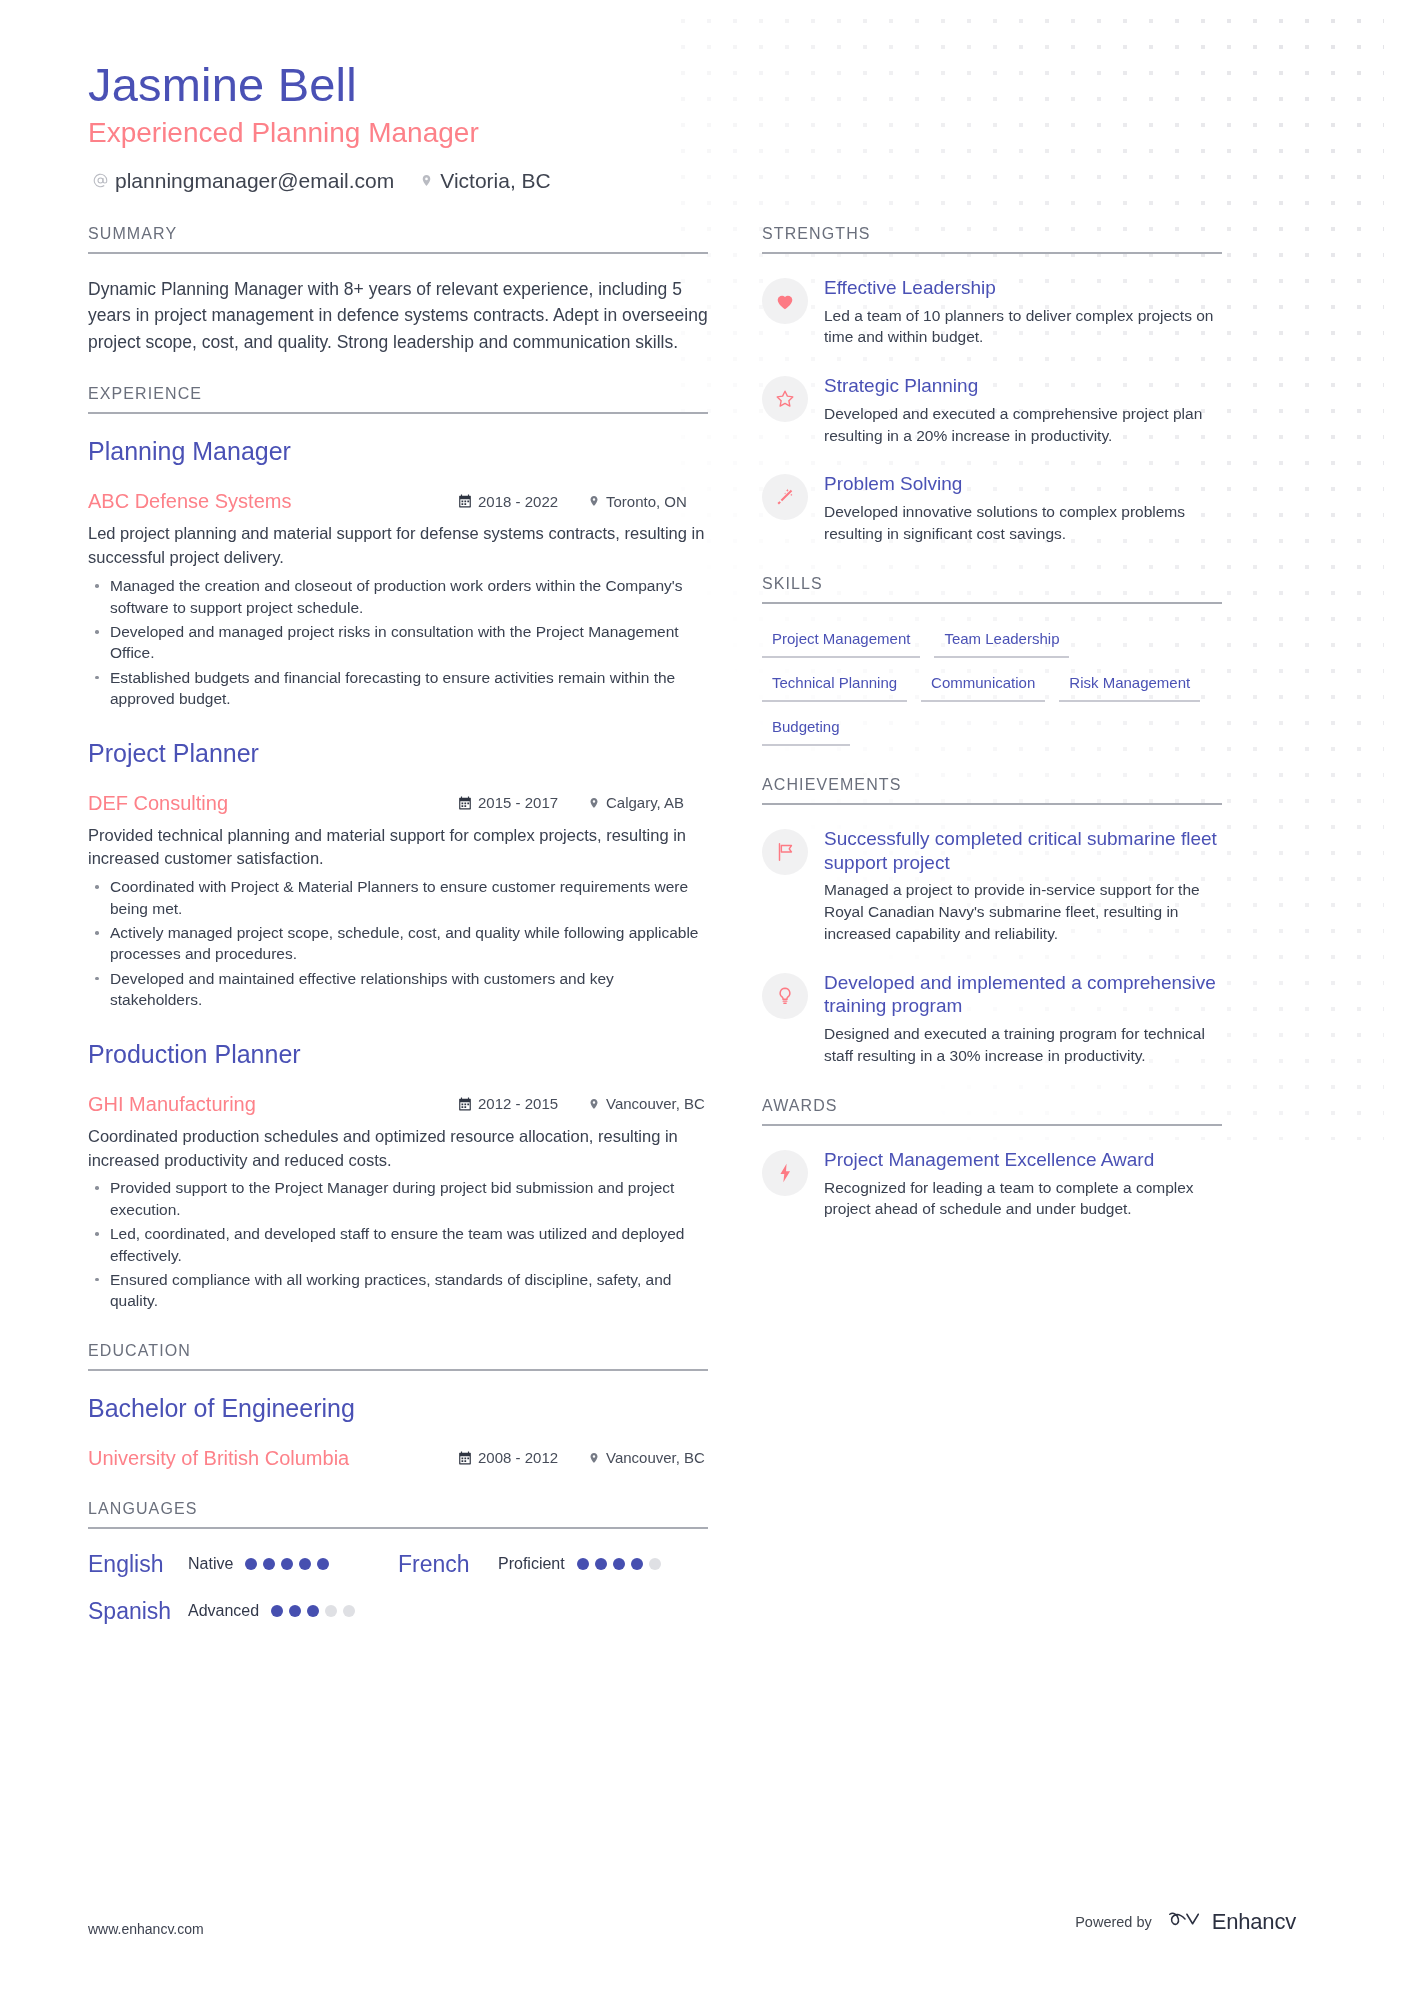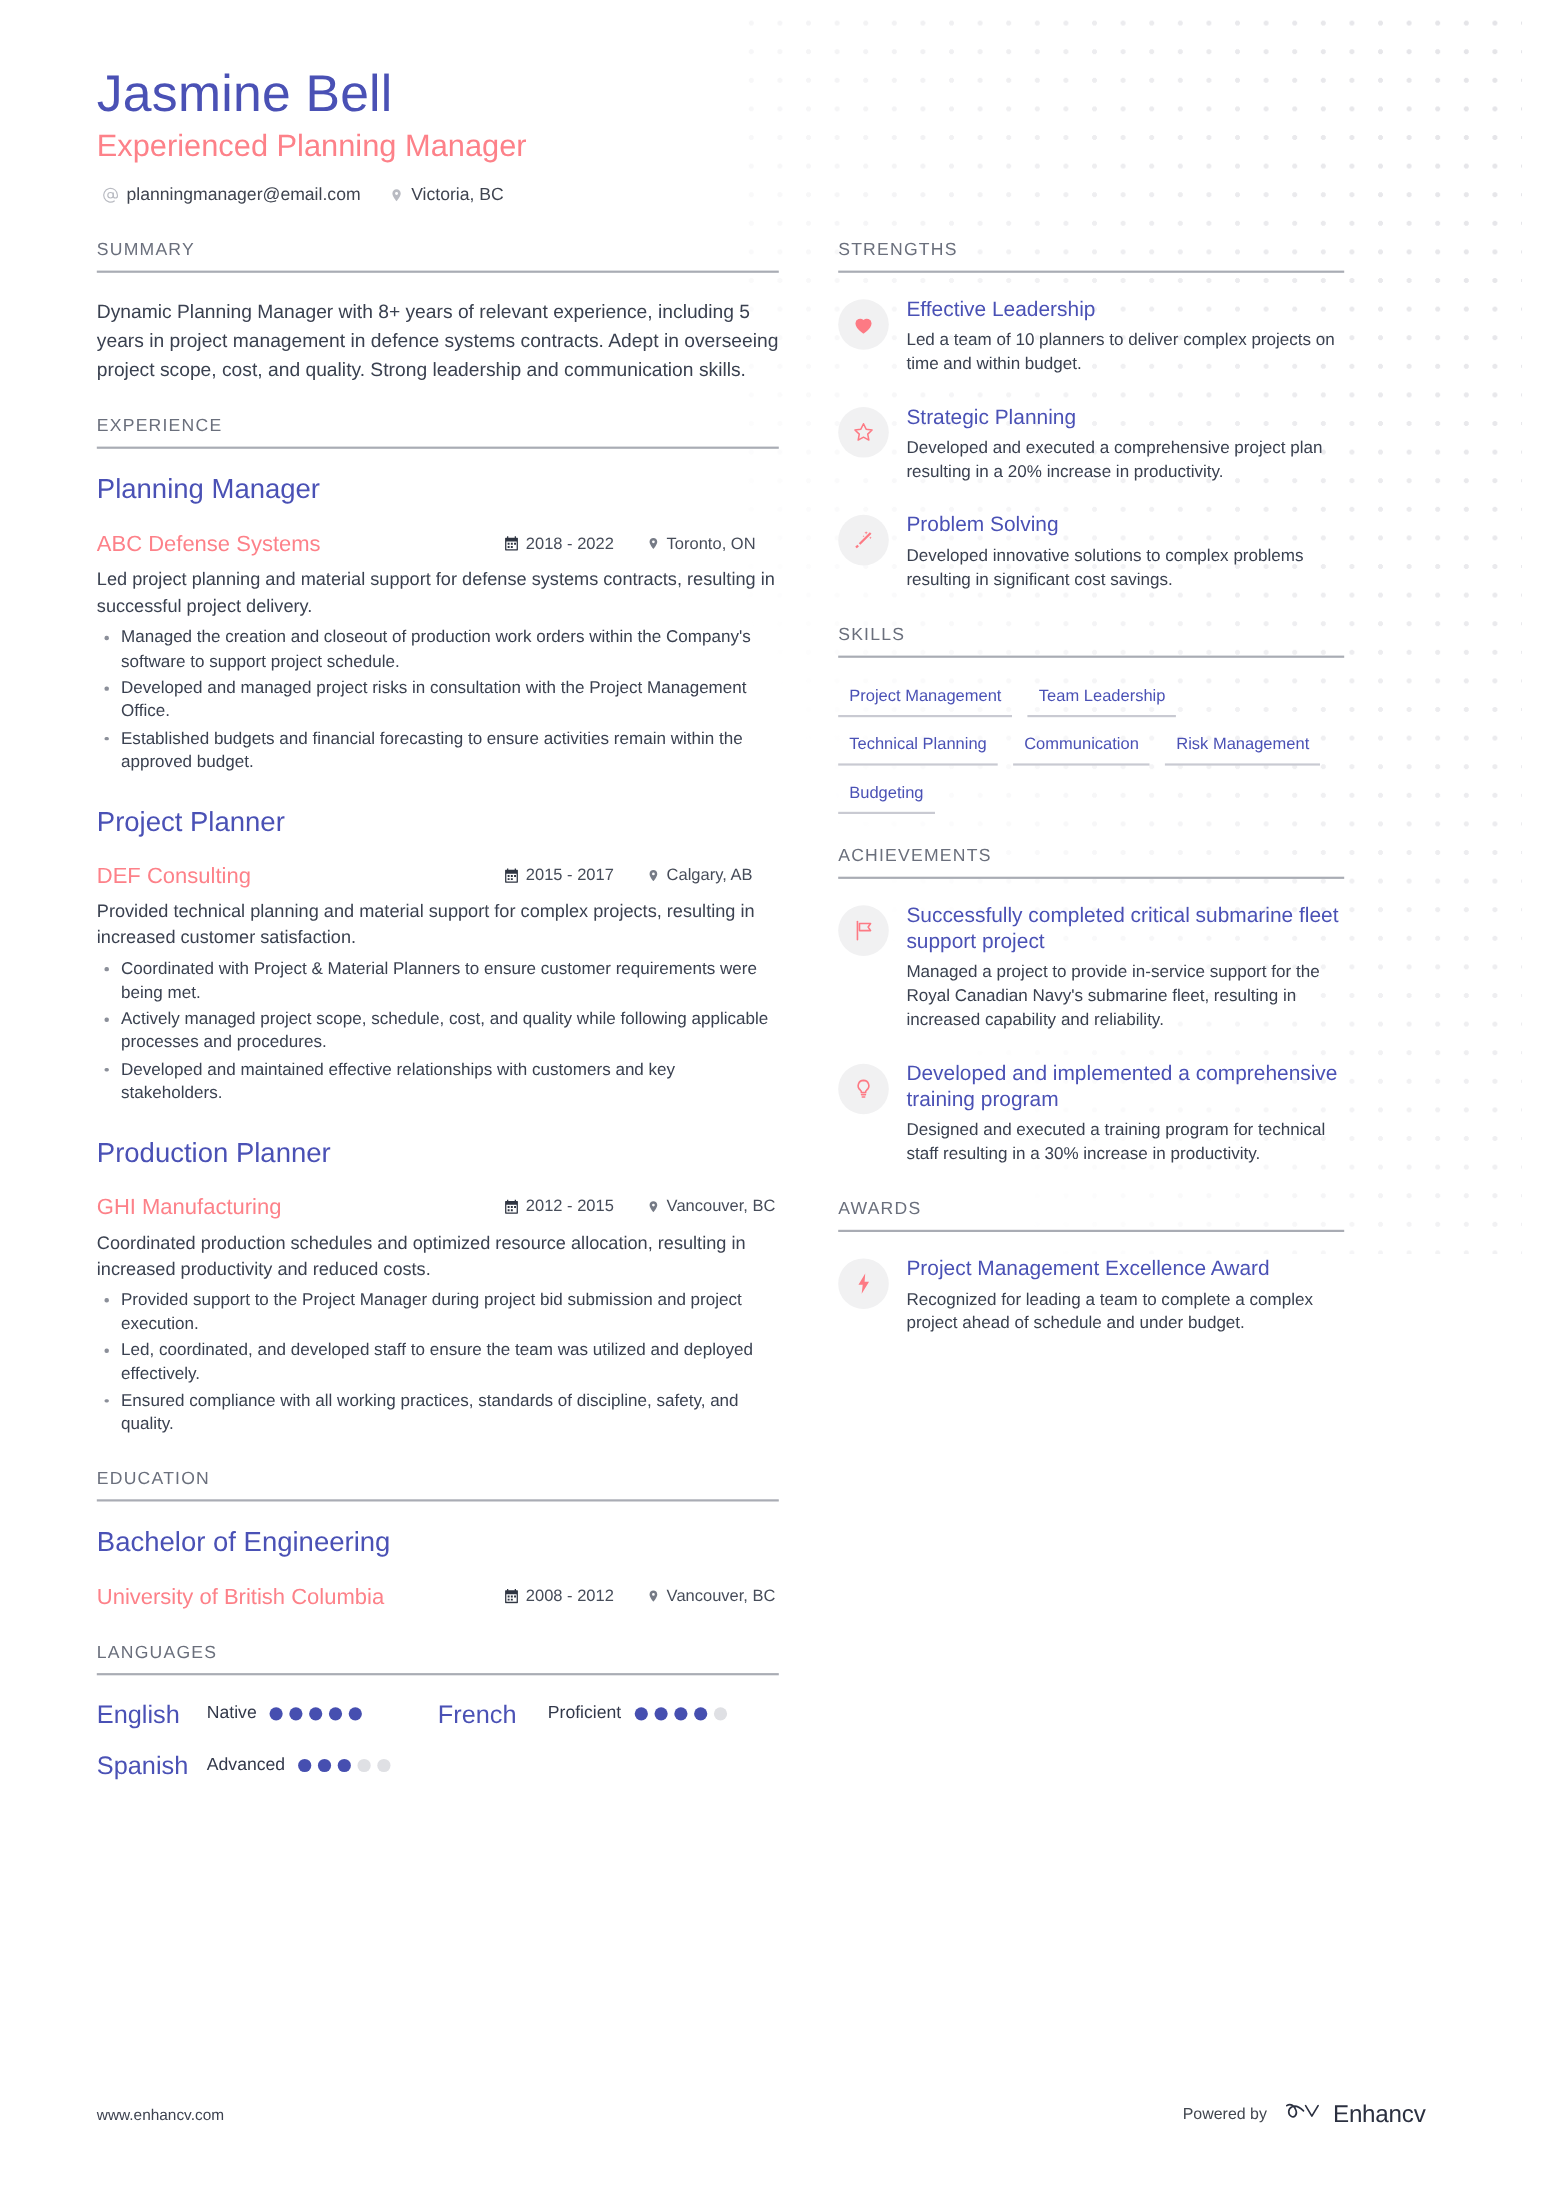--- a/index.html
+++ b/index.html
@@ -60,21 +60,21 @@
     display: flex;
     align-items: center;
     gap: 26px;
     margin-top: 19px;
     padding-left: 5px;
   }
   .contact-item {
     display: flex;
     align-items: center;
     gap: 7px;
-    font-size: 16px;
+    font-size: 21px;
     color: #3f4450;
   }
   .contact-item .ic { color: #b9bbc2; display: inline-flex; }
 
   
   .cols {
     display: flex;
     gap: 54px;
     margin-top: 32px;
     align-items: flex-start;
@@ -249,21 +249,21 @@
     line-height: 1.2;
   }
 
   
   .footer {
     position: absolute;
     left: 88px;
     right: 88px;
     bottom: 58px;
     display: flex;
-    align-items: center;
+    align-items: flex-end;
     justify-content: space-between;
     z-index: 1;
   }
   .footer-url {
     font-size: 14px;
     color: #3d4250;
     font-family: "Liberation Sans", sans-serif;
   }
   .powered {
     display: flex;

